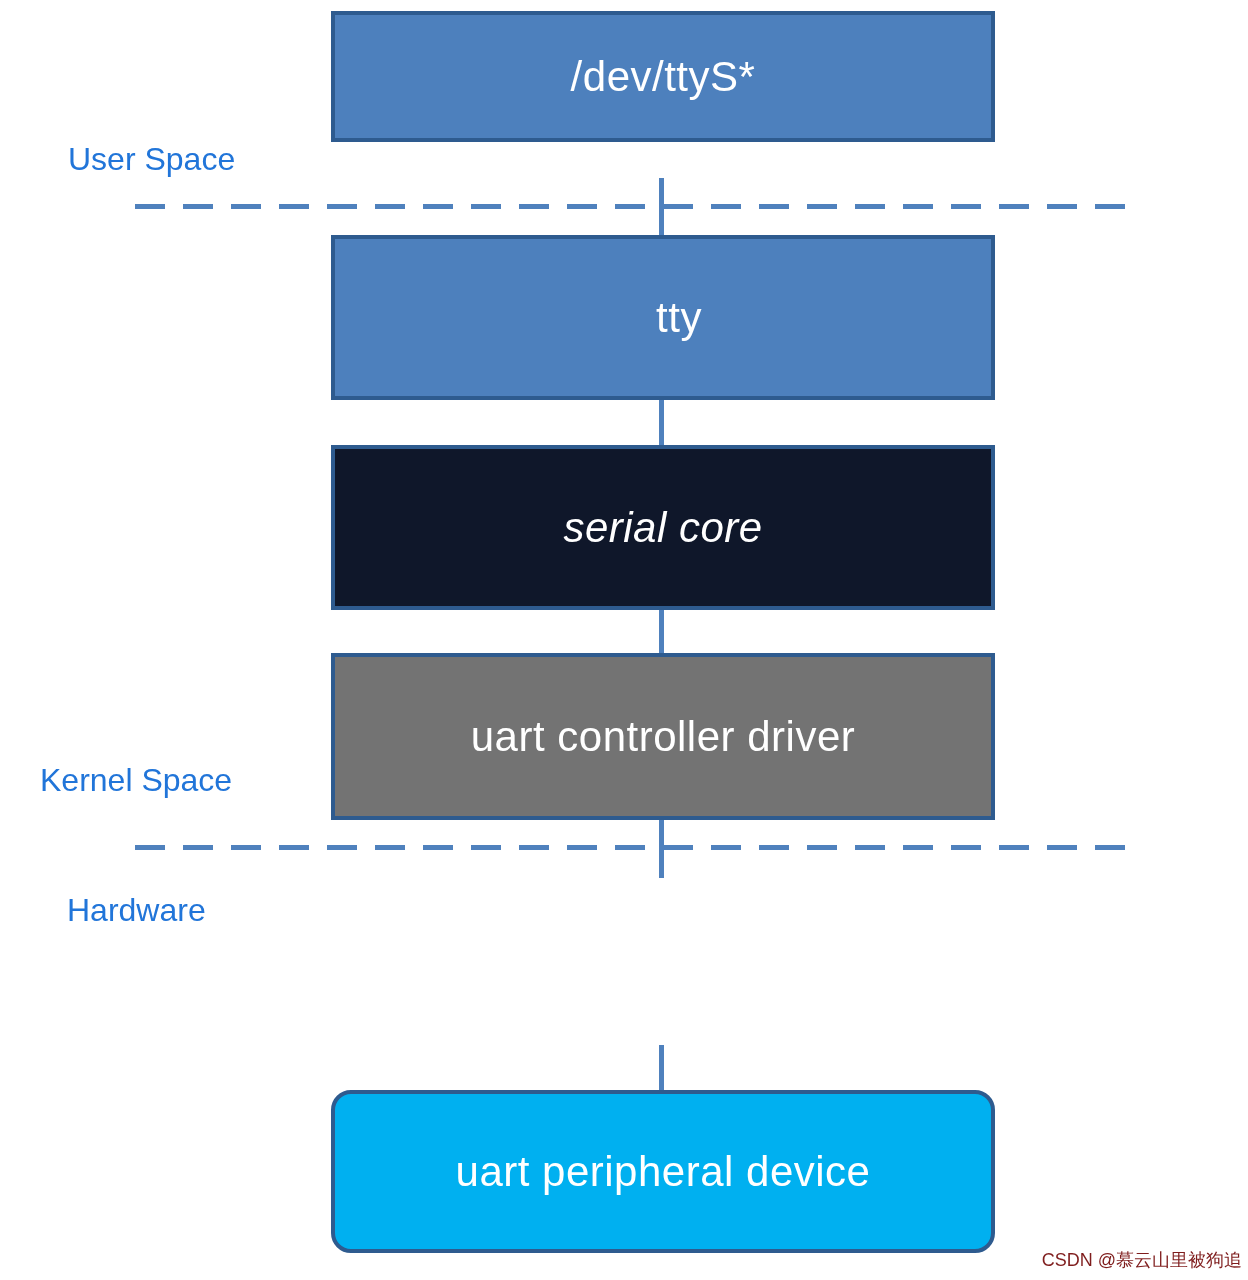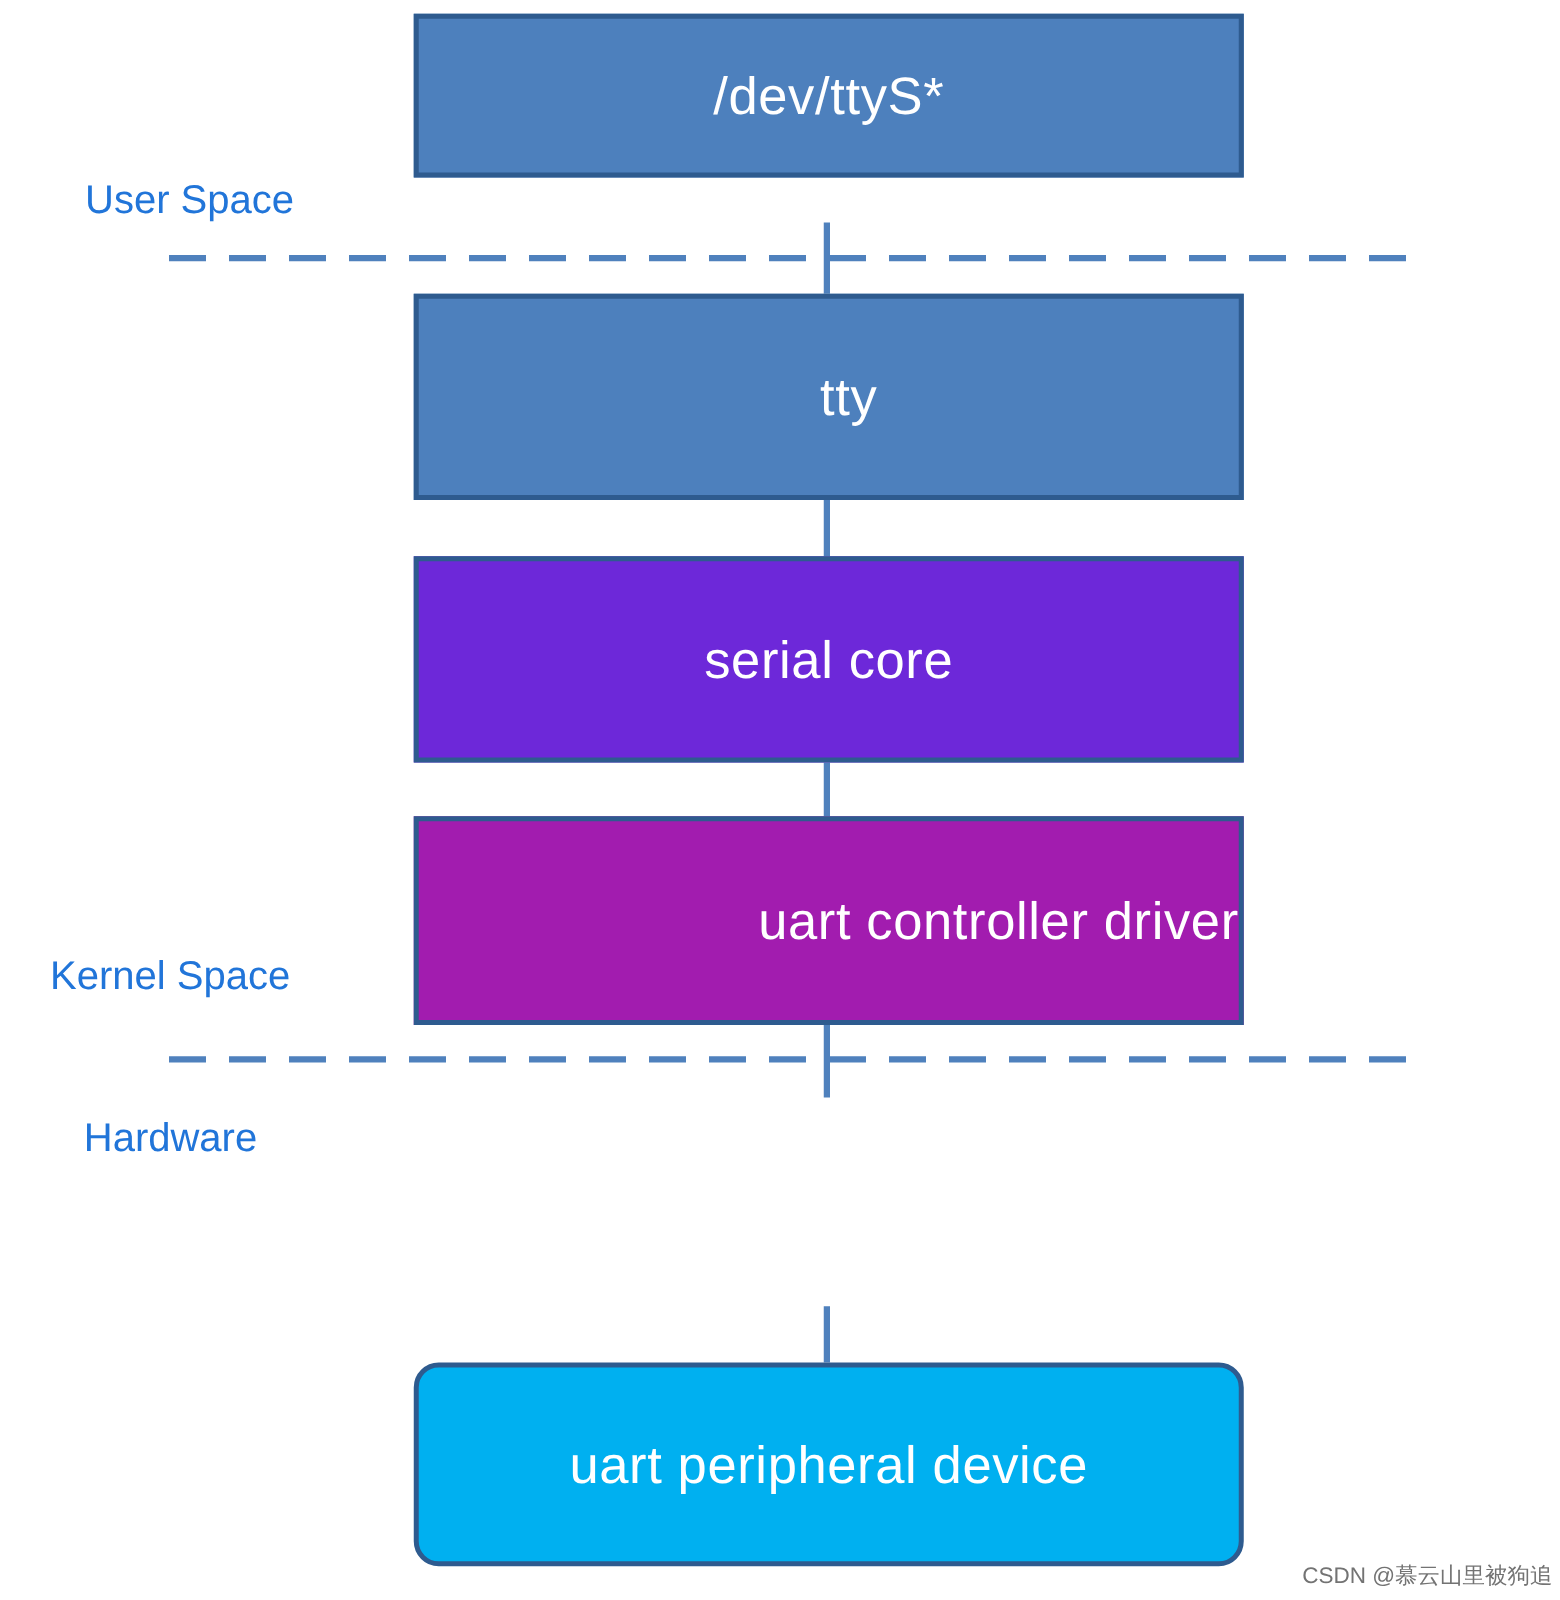--- a/index.html
+++ b/index.html
@@ -72,21 +72,21 @@
     z-index: 2;
   }
   #lbl-user   { left: 68px; top: 141px; }
   #lbl-kernel { left: 40px; top: 762px; }
   #lbl-hw     { left: 67px; top: 892px; }
 
   .watermark {
     position: absolute;
     right: 6px;
     bottom: 8px;
-    color: #737373;
+    color: #7f1d1d;
     font-size: 18px;
     white-space: nowrap;
     z-index: 3;
   }
 </style>
 </head>
 <body>
 
 <div class="canvas">
 
@@ -107,25 +107,25 @@
   <div class="connector" id="conn-5"></div>
 
   <div class="box" id="box-devttys" style="background-color: rgb(77, 128, 189);">
     <span>/dev/ttyS*</span>
   </div>
 
   <div class="box" id="box-tty" style="background-color: rgb(77, 128, 189);">
     <span>tty</span>
   </div>
 
-  <div class="box" id="box-serial" style="background-color: #6d28d9;">
+  <div class="box" id="box-serial" style="background-color: #0f172a; font-style: italic;">
     <span>serial core</span>
   </div>
 
-  <div class="box" id="box-driver" style="background-color: #a21caf; justify-content: flex-end;">
+  <div class="box" id="box-driver" style="background-color: #737373;">
     <span>uart controller driver</span>
   </div>
 
 
   <div class="box" id="box-periph" style="background-color: rgb(0, 176, 240);">
     <span>uart peripheral device</span>
   </div>
 
   <div class="watermark">CSDN @慕云山里被狗追</div>
 

